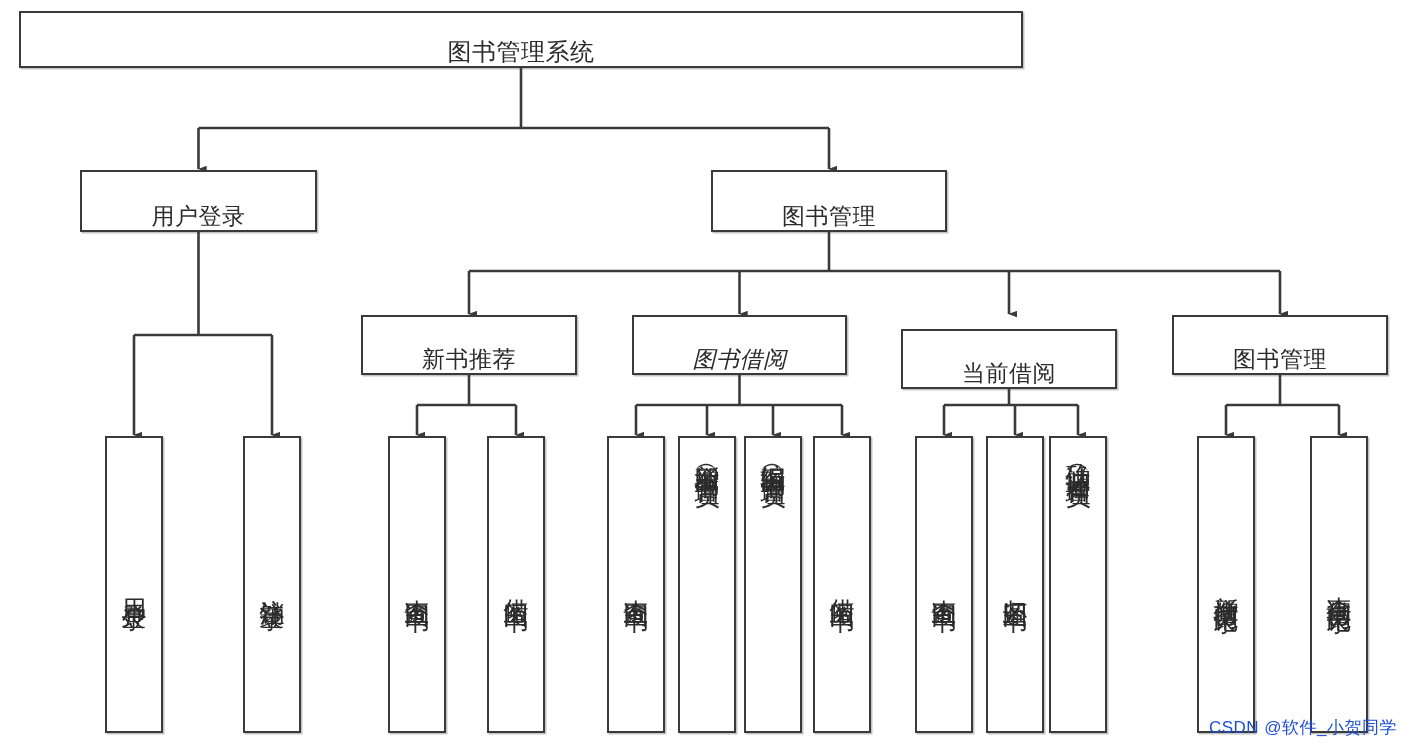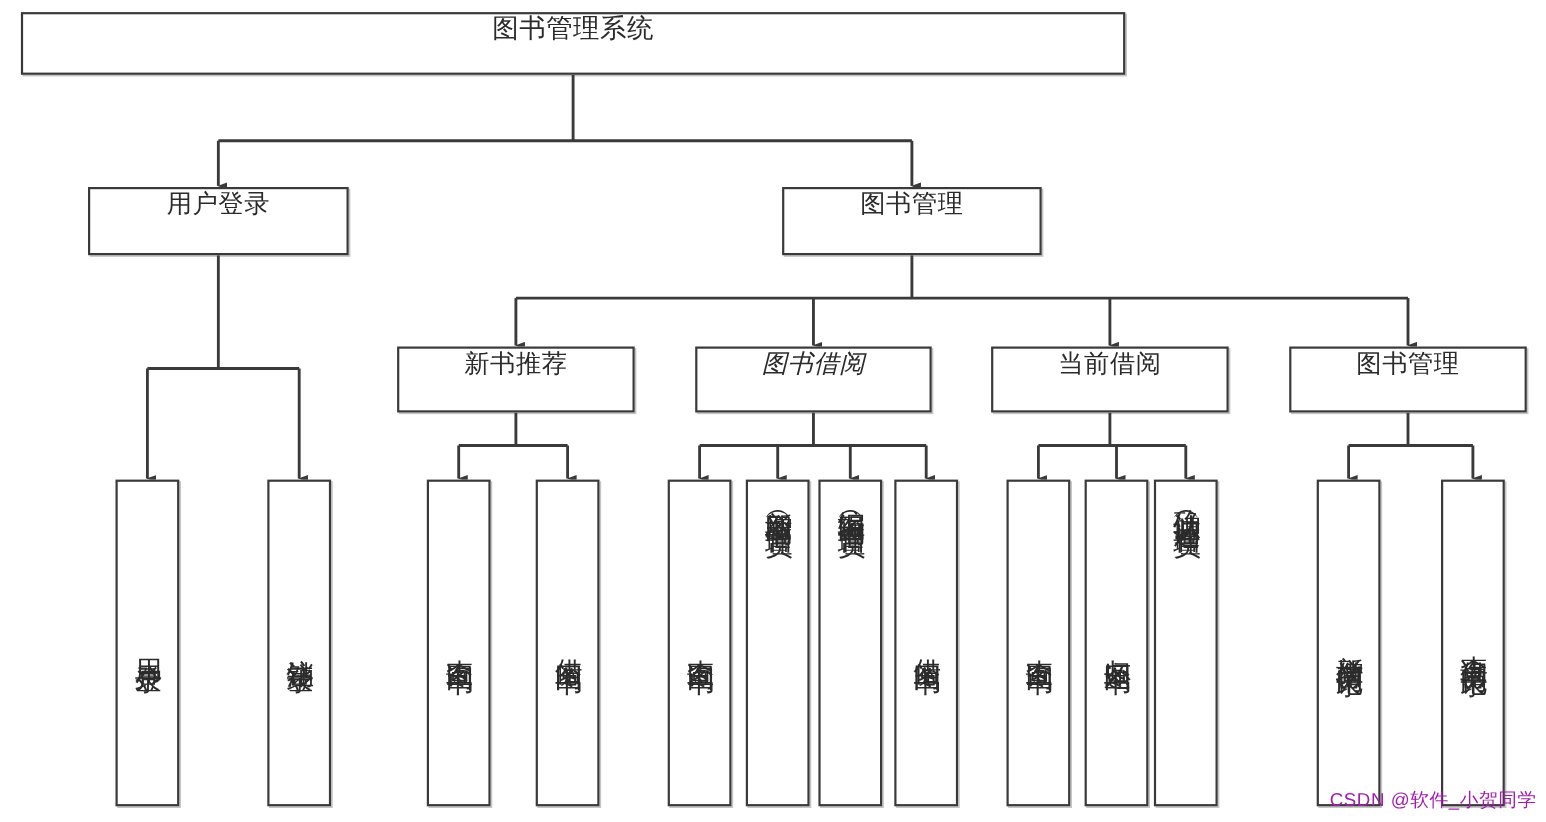--- a/index.html
+++ b/index.html
@@ -25,21 +25,21 @@
     width: 1405px;
     height: 747px;
     pointer-events: none;
   }
   .node {
     position: absolute;
     box-sizing: border-box;
     border: 2px solid #3a3a3a;
     background: #ffffff;
     display: flex;
-    align-items: flex-start;
+    align-items: flex-end;
     justify-content: center;
     color: #2b2b2b;
     box-shadow: 1.5px 1.5px 0 rgba(60,60,60,0.30);
   }
   .node .lbl {
     display: block;
     line-height: 1.18;
     letter-spacing: 0.5px;
   }
   
@@ -68,21 +68,21 @@
   }
   .node.v.mid {
     align-items: center;
     padding-top: 0;
   }
   #watermark {
     position: absolute;
     right: 8px;
     bottom: 8px;
     font-size: 17px;
-    color: #a21caf;
+    color: #1d4ed8;
     letter-spacing: 0.5px;
     white-space: nowrap;
     user-select: none;
   }
 </style>
 </head>
 <body>
 
 <div id="canvas">
 
@@ -139,21 +139,21 @@
   <div class="node h" style="left: 361px; top: 315px; width: 216px; height: 60px;">
     <span class="lbl">新书推荐</span>
   </div>
 
   <div class="node h" style="left: 711px; top: 170px; width: 236px; height: 62px;">
     <span class="lbl">图书管理</span>
   </div>
   <div class="node h" style="left: 632px; top: 315px; width: 215px; height: 60px; font-style: italic;">
     <span class="lbl">图书借阅</span>
   </div>
-  <div class="node h" style="left: 901px; top: 315px; width: 216px; height: 60px;">
+  <div class="node h" style="left: 901px; top: 329px; width: 216px; height: 60px;">
     <span class="lbl">当前借阅</span>
   </div>
   <div class="node h" style="left: 1172px; top: 315px; width: 216px; height: 60px;">
     <span class="lbl">图书管理</span>
   </div>
 
   <div class="node v mid" style="left: 105px; top: 436px; width: 58px; height: 297px;">
     <span class="lbl">用户登录</span>
   </div>
   <div class="node v mid" style="left: 243px; top: 436px; width: 58px; height: 297px;">

